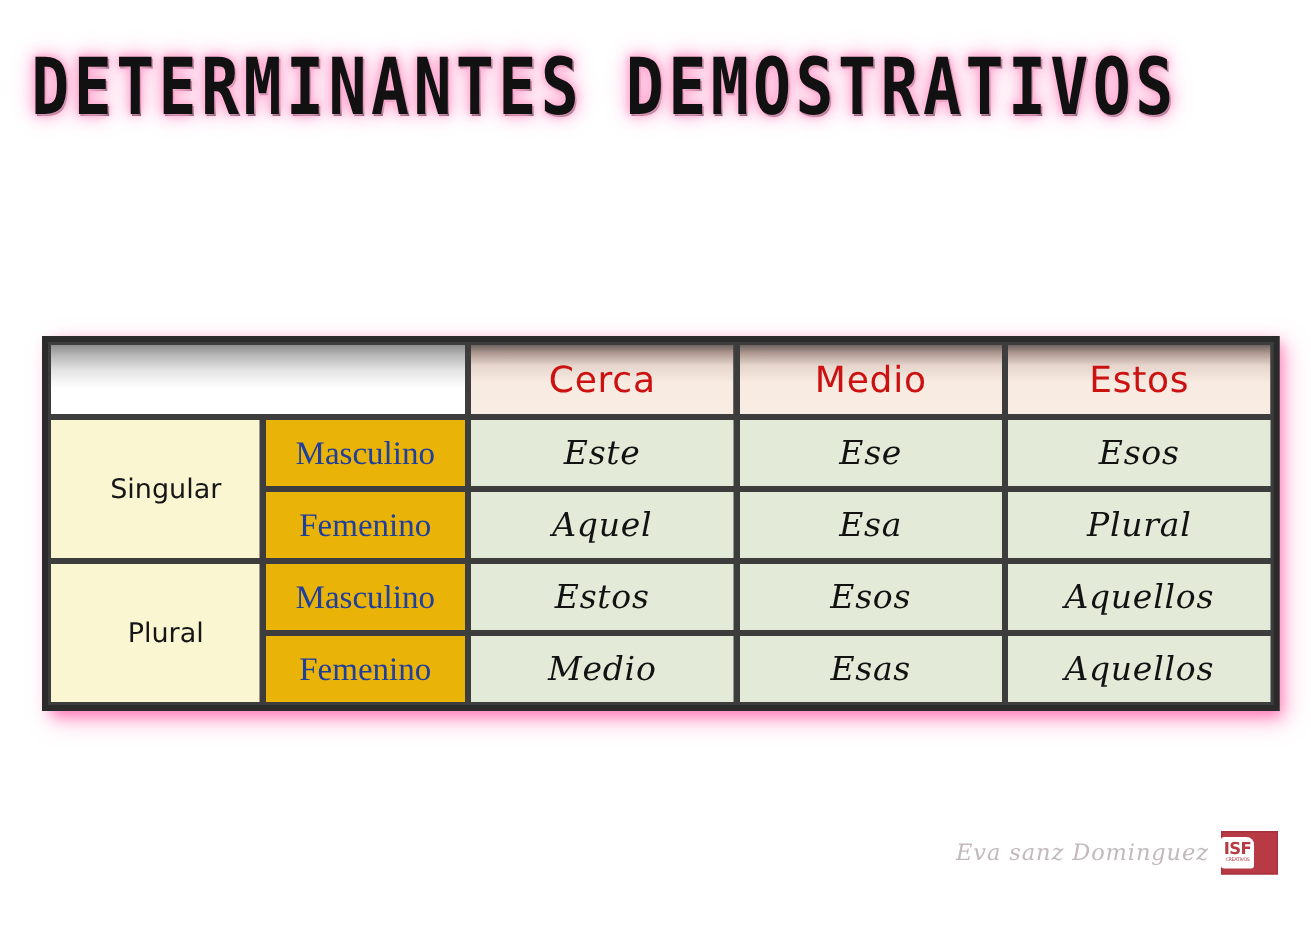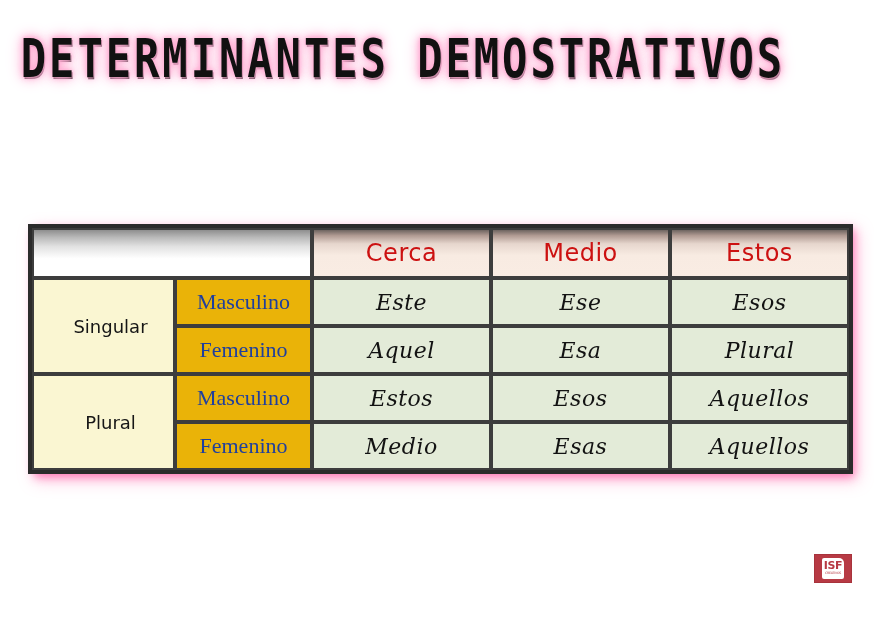--- a/index.html
+++ b/index.html
@@ -143,21 +143,20 @@
     white-space: nowrap;
   }
   .logo {
     width: 38px;
     height: 29px;
     background: #b73a44;
     position: relative;
     flex: 0 0 auto;
     display: flex;
     align-items: center;
-    justify-content: center;
     box-shadow: inset 0 0 0 1px #a8333c;
   }
   .logo-inner {
     width: 22px;
     height: 21px;
     background: #ffffff;
     border-radius: 2px 5px 2px 2px;
     display: flex;
     flex-direction: column;
     align-items: center;
@@ -231,19 +230,20 @@
     <tr class="row-body">
       <td class="cell-gen">Femenino</td>
       <td class="cell-word">Medio</td>
       <td class="cell-word">Esas</td>
       <td class="cell-word">Aquellos</td>
     </tr>
   </tbody>
 </table>
 
 <div class="footer">
+  <div class="signature">Eva sanz Dominguez</div>
   <div class="logo">
     <div class="logo-inner">
       <div class="logo-text">ISF</div>
       <div class="logo-sub">CREATIVOS</div>
     </div>
   </div>
 </div>
 
 </body></html>

